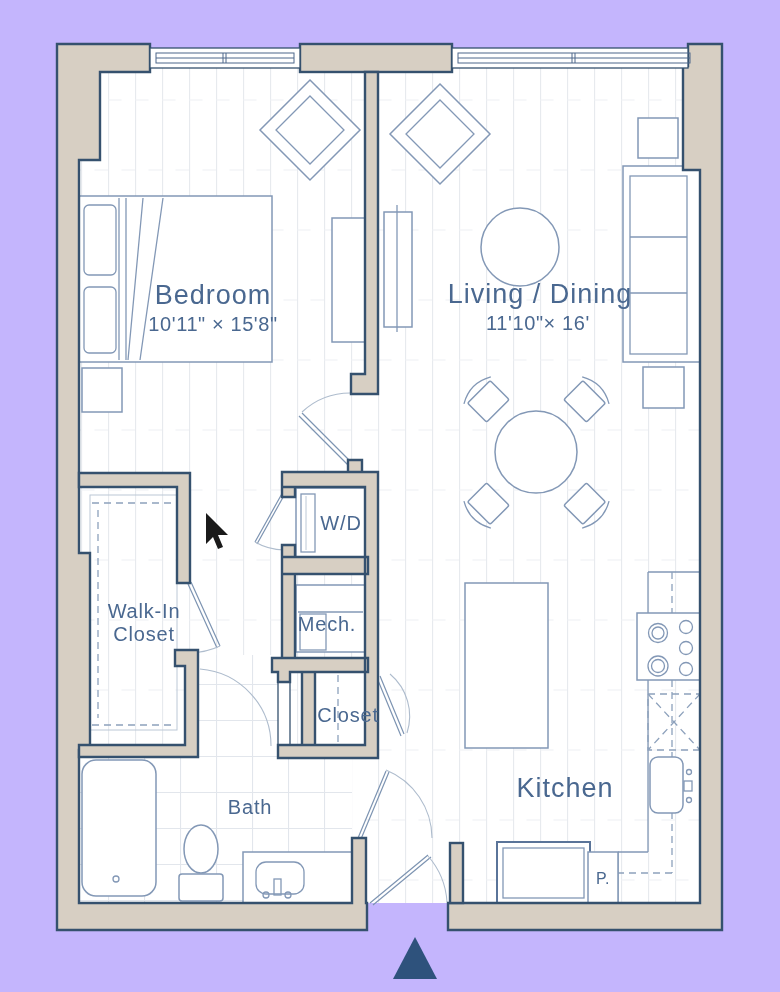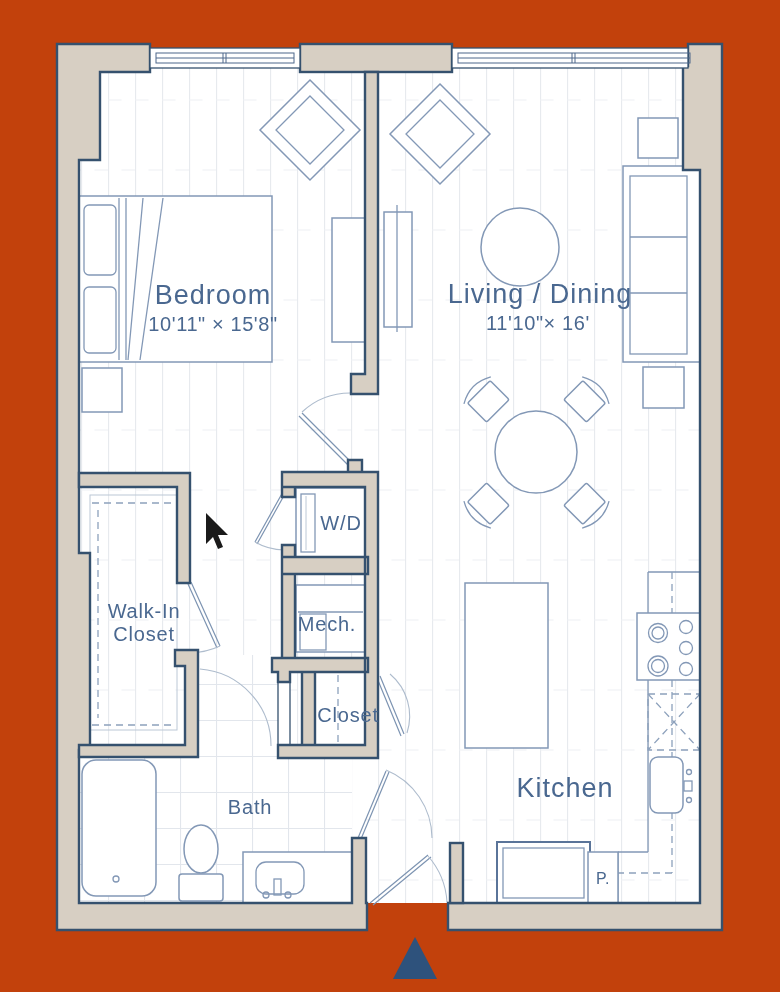--- a/index.html
+++ b/index.html
@@ -1,16 +1,16 @@
 <!DOCTYPE html>
 <html><head>
 <meta charset="utf-8">
 <style>
   html,body{margin:0;padding:0;background:#ffffff;}
-  .stage{position:relative;width:780px;height:992px;background:#c2410c;overflow:hidden;}
+  .stage{position:relative;width:780px;height:992px;background:#c4b5fd;overflow:hidden;}
   svg{display:block;}
   .wall{fill:#d7cfc3;stroke:#35516e;stroke-width:2.4;stroke-linejoin:miter;}
   .wallthin{fill:#ffffff;stroke:#35516e;stroke-width:1.3;}
   .furn{fill:#ffffff;stroke:#8398b6;stroke-width:1.5;}
   .furn2{fill:none;stroke:#8398b6;stroke-width:1.3;}
   .faint{fill:none;stroke:#bcc8d6;stroke-width:1;}
   .dash{fill:none;stroke:#8da1bc;stroke-width:1.3;stroke-dasharray:7 5;}
   .door{fill:none;stroke:#7d94b2;stroke-width:1.2;}
   .arc{fill:none;stroke:#aebccd;stroke-width:1.1;}
   .win{fill:none;stroke:#4d678a;stroke-width:1;}

